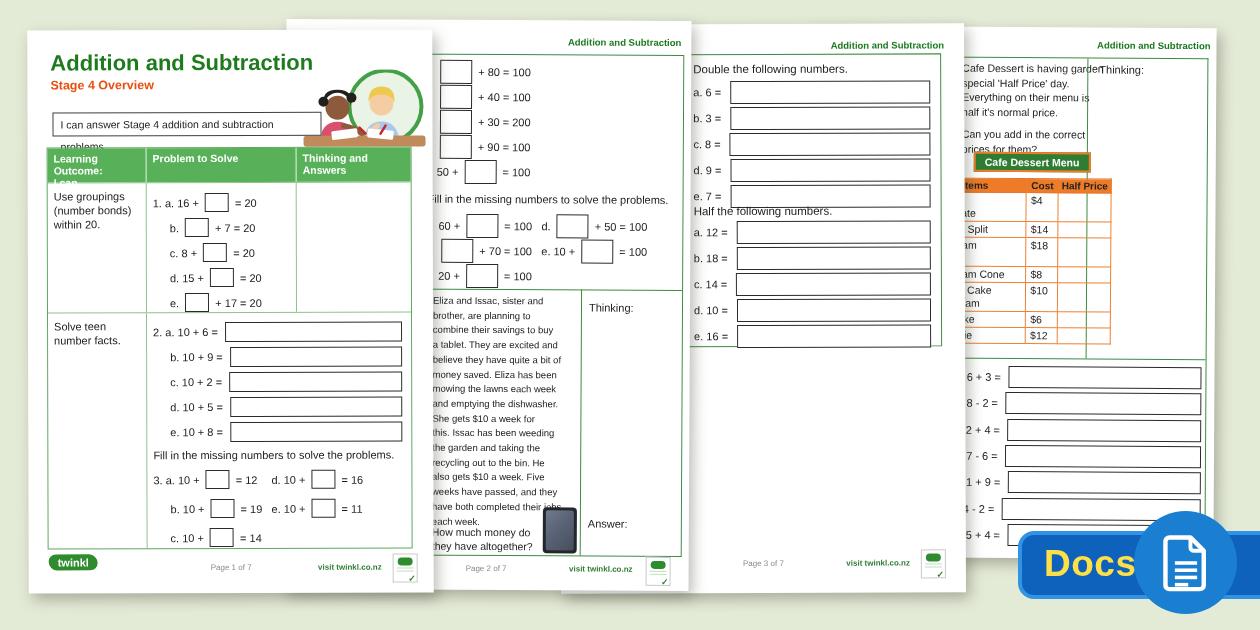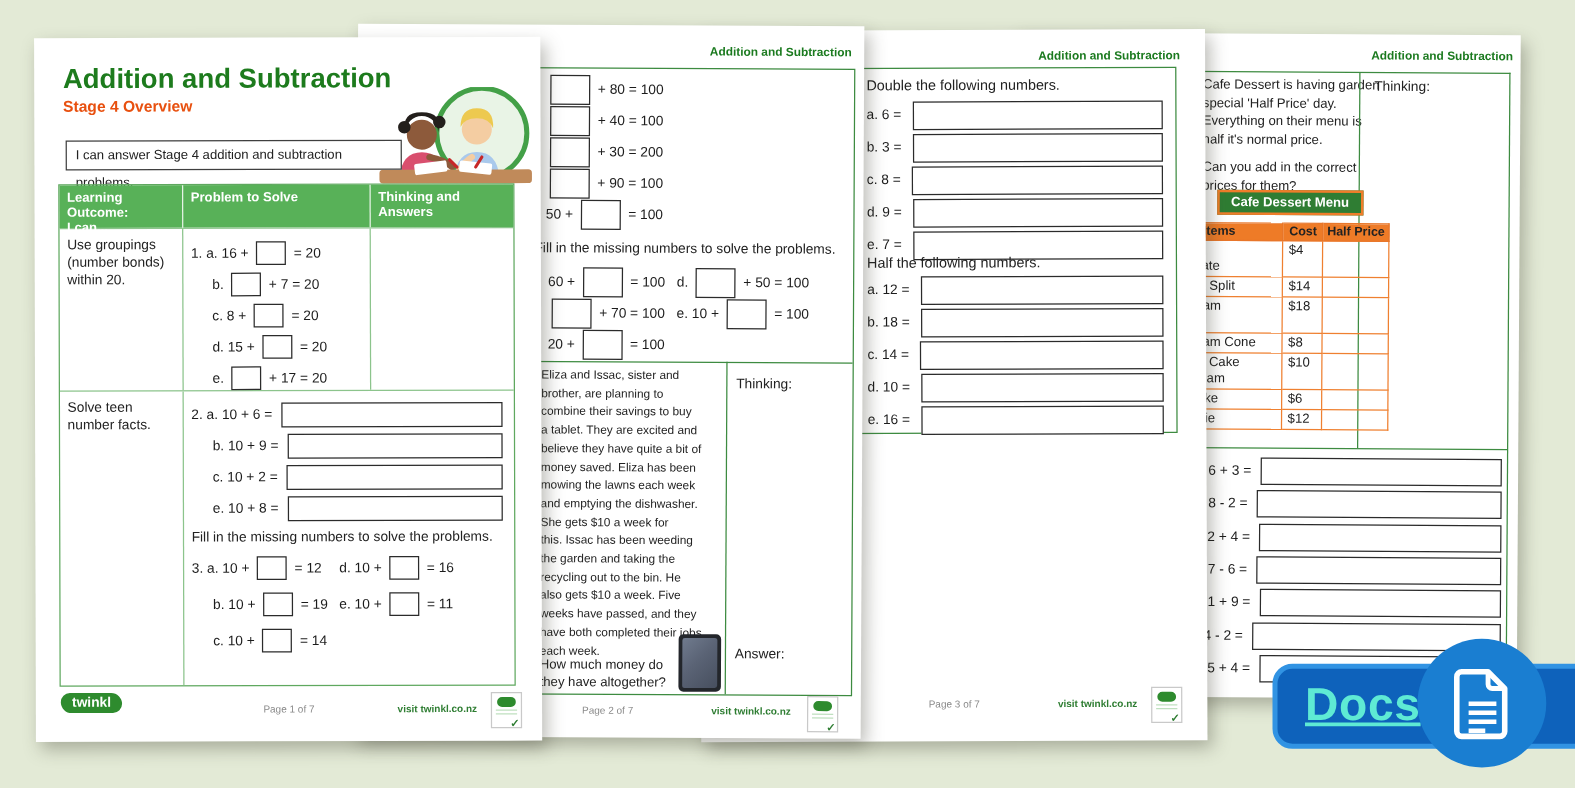--- a/index.html
+++ b/index.html
@@ -110,21 +110,21 @@
               color:#222;padding:1px 2px;text-align:center;}
   .p4-menu td{border:1px solid #ef8030;font-size:10.5px;padding:1px 4px;vertical-align:top;line-height:13px;}
   .p4-menu .w-items{width:103px;}.p4-menu .w-cost{width:32px;}.p4-menu .w-half{width:53px;}
   .p4-eqs{position:absolute;left:0;right:4px;top:306px;padding-left:104px;}
   .p4 .eq-row{height:26.3px;}
   .p4 .b-l{height:20px;}
 
   
   .docs-pill{position:absolute;left:1018px;top:531px;width:262px;height:60px;background:#0e62bb;
              border:4px solid #3193e3;border-radius:16px;z-index:20;}
-  .docs-text{position:absolute;left:22px;top:8px;font-size:37px;color:#5eead4;font-weight:600;letter-spacing:.5px;text-decoration:underline;}
+  .docs-text{position:absolute;left:22px;top:8px;font-size:37px;color:#fde047;font-weight:600;letter-spacing:.5px;}
   .docs-circle{position:absolute;left:1134px;top:511px;width:103px;height:103px;border-radius:50%;
                background:#1a7ed1;z-index:21;display:flex;align-items:center;justify-content:center;}
 </style>
 </head>
 <body>
 
 <div class="stage">
 
   <div class="page p4">
     <div class="pg-hdr">Addition and Subtraction</div>
@@ -523,20 +523,26 @@
                 </div>
               </div>
               <div class="eq-row">
                 <div class="eq-cell c0">
                   <span class="t">c. 10 + 2 = </span>
                   <span class="b-l"></span>
                 </div>
               </div>
               <div class="eq-row">
                 <div class="eq-cell c0">
+                  <span class="t">d. 10 + 5 = </span>
+                  <span class="b-l"></span>
+                </div>
+              </div>
+              <div class="eq-row">
+                <div class="eq-cell c0">
                   <span class="t">e. 10 + 8 = </span>
                   <span class="b-l"></span>
                 </div>
               </div>
             </div>
           <div class="p1-fill">Fill in the missing numbers to solve the problems.</div>
           <div class="p1-eqs3 eqs">
               <div class="eq-row">
                 <div class="eq-cell c0">
                   <span class="t">3. a. 10 + </span>

